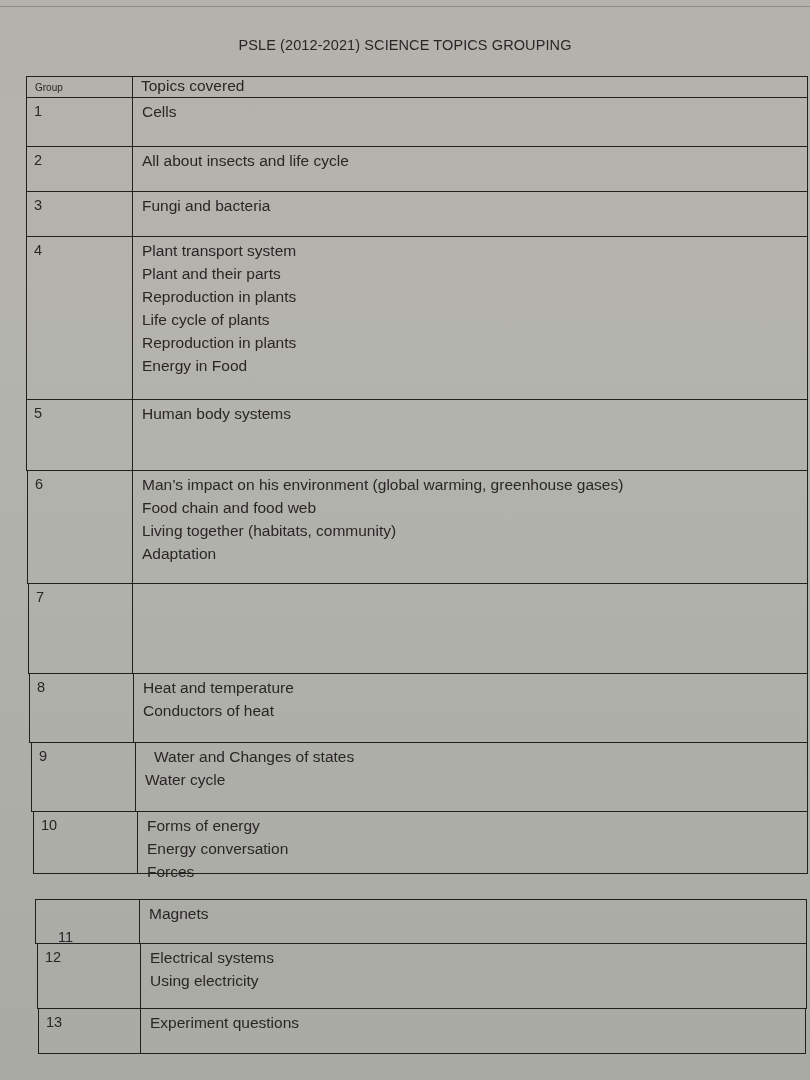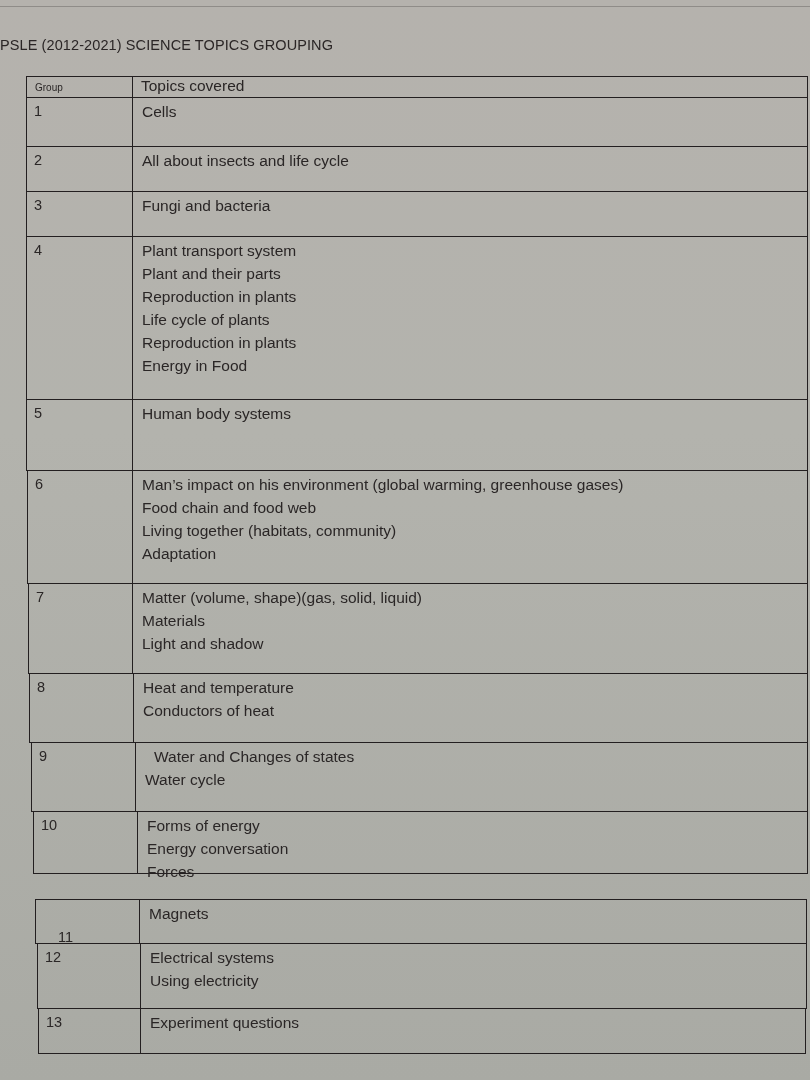--- a/index.html
+++ b/index.html
@@ -5,21 +5,21 @@
   html, body { margin:0; padding:0; }
   body {
     width:810px; height:1080px; overflow:hidden;
     background: linear-gradient(180deg, #b5b2ad 0%, #b3b3ad 40%, #a9aaa4 100%);
     font-family: "Liberation Sans", sans-serif;
     color:#2a2626;
     position:relative;
   }
   .topline { position:absolute; left:0; top:6px; width:810px; height:1px; background:#8f8c88; }
   .title {
-    position:absolute; left:0; width:810px; top:37px; text-align:left;
+    position:absolute; left:0; width:810px; top:37px; text-align:center;
     font-size:14.5px; letter-spacing:0.1px; color:#2b2626;
   }
   .row { position:absolute; border:1.5px solid #231f20; box-sizing:border-box; }
   .cell { position:absolute; top:0; bottom:0; box-sizing:border-box; }
   .cell.group { border-right:1.5px solid #231f20; }
   .txt { font-size:15.5px; line-height:23px; white-space:nowrap; }
   .grp-txt { font-size:14.5px; line-height:22px; }
 </style>
 </head>
 <body>
@@ -92,25 +92,20 @@
           <div class="txt" style="position: absolute; left: 9px; top: 2px;">Man’s impact on his environment (global warming, greenhouse gases)</div>
           <div class="txt" style="position: absolute; left: 9px; top: 25px;">Food chain and food web</div>
           <div class="txt" style="position: absolute; left: 9px; top: 48px;">Living together (habitats, community)</div>
           <div class="txt" style="position: absolute; left: 9px; top: 71px;">Adaptation</div>
         </div>
       </div>
       <div class="row" style="left: 28px; top: 583px; width: 780px; height: 91px;">
         <div class="cell group" style="left: 0px; width: 104px;">
           <span class="grp-txt" style="position: absolute; left: 7px; top: 2px;">7</span>
         </div>
-        <div class="cell" style="left: 104px; right: 0px;">
-          <div class="txt" style="position: absolute; left: 9px; top: 2px;">Matter (volume, shape)(gas, solid, liquid)</div>
-          <div class="txt" style="position: absolute; left: 9px; top: 25px;">Materials</div>
-          <div class="txt" style="position: absolute; left: 9px; top: 48px;">Light and shadow</div>
-        </div>
       </div>
       <div class="row" style="left: 29px; top: 673px; width: 779px; height: 70px;">
         <div class="cell group" style="left: 0px; width: 104px;">
           <span class="grp-txt" style="position: absolute; left: 7px; top: 2px;">8</span>
         </div>
         <div class="cell" style="left: 104px; right: 0px;">
           <div class="txt" style="position: absolute; left: 9px; top: 2px;">Heat and temperature</div>
           <div class="txt" style="position: absolute; left: 9px; top: 25px;">Conductors of heat</div>
         </div>
       </div>

